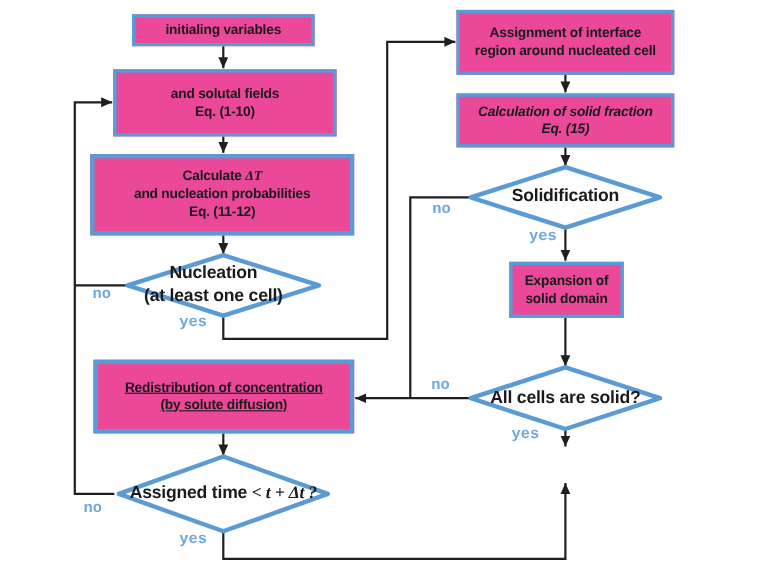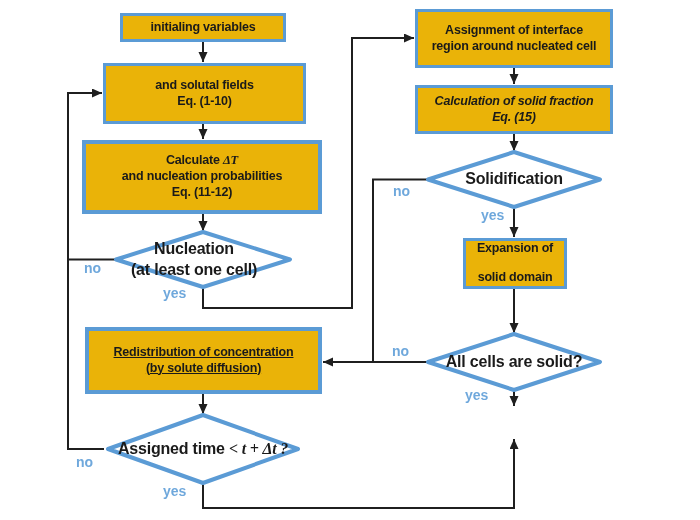--- a/index.html
+++ b/index.html
@@ -16,21 +16,21 @@
   .arrowfill { fill: var(--line, #1f1f1f); }
   .diamond {
     fill: #ffffff;
     stroke: var(--accent, #5B9BD5);
     stroke-width: 4;
     stroke-linejoin: round;
   }
   .node {
     position: absolute;
     box-sizing: border-box;
-    background: #eab308;
+    background: #ec4899;
     border: 3px solid var(--accent, #5B9BD5);
     display: flex;
     flex-direction: column;
     align-items: center;
     justify-content: center;
     font-weight: bold;
     font-size: 12.5px;
     line-height: 1.26;
     letter-spacing: -0.2px;
     color: var(--text, #1a1a1a);
@@ -57,20 +57,21 @@
     font-style: italic;
     text-align: right;
   }
   .lbl {
     position: absolute;
     color: var(--label, #6FA8DC);
     font-weight: bold;
     font-size: 14px;
     letter-spacing: 0;
     line-height: 1;
+    font-family: Liberation Mono, monospace;
   }
 </style>
 </head>
 <body>
 
 <div id="canvas">
 
   <svg id="wires" width="700" height="520" xmlns="http://www.w3.org/2000/svg">
     <defs>
       <marker id="arrow" markerUnits="userSpaceOnUse" markerWidth="12" markerHeight="12" refX="10" refY="4.5" orient="auto">
@@ -118,21 +119,21 @@
   <div class="node" style="left:415px; top:9px; width:198px; height:59px;text-align:right;">
     <div>Assignment of interface</div>
     <div>region around nucleated cell</div>
   </div>
 
   <div class="node" style="left:415px; top:85px; width:198px; height:49px;font-style:italic;">
     <div>Calculation of solid fraction</div>
     <div>Eq. (15)</div>
   </div>
 
-  <div class="node" style="left:463px; top:238px; width:104px; height:51px;justify-content:space-between;">
+  <div class="node" style="left:463px; top:238px; width:104px; height:51px;">
     <div>Expansion of</div>
     <div>solid domain</div>
   </div>
 
   <div class="node thick" style="left:85px; top:327px; width:237px; height:67px;text-decoration:underline;">
     <div>Redistribution of concentration</div>
     <div>(by solute diffusion)</div>
   </div>
 
 

